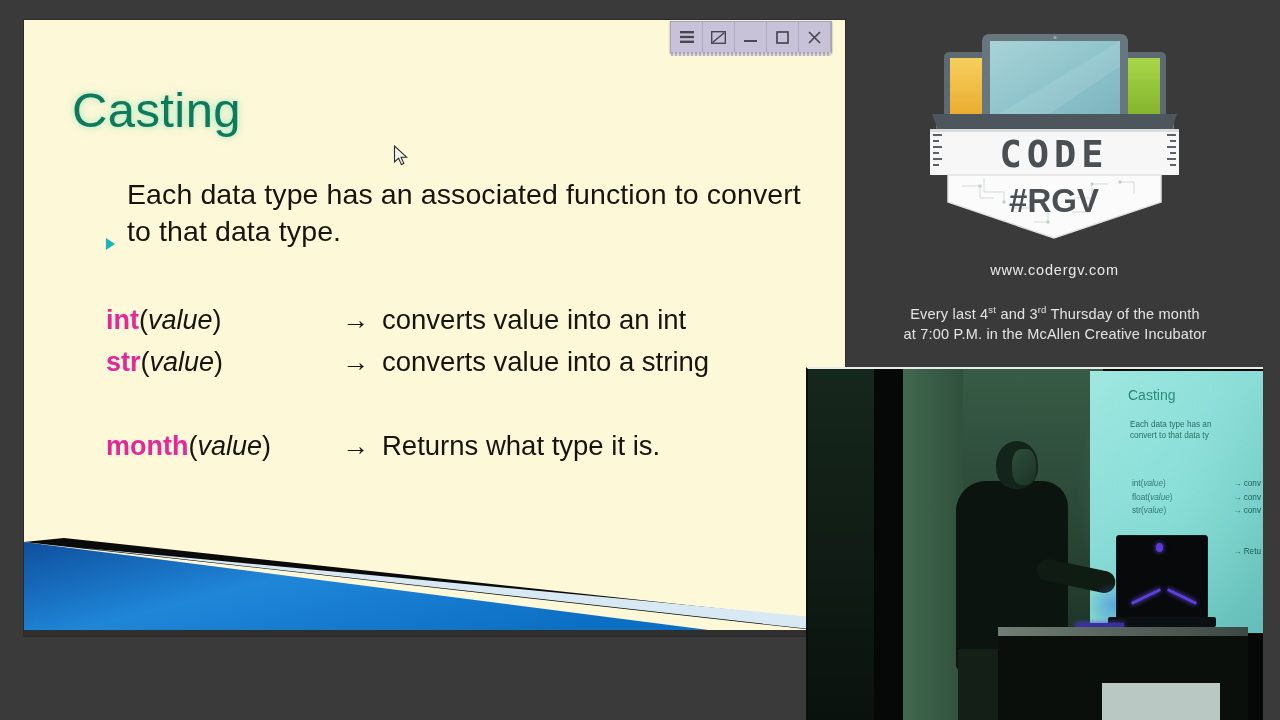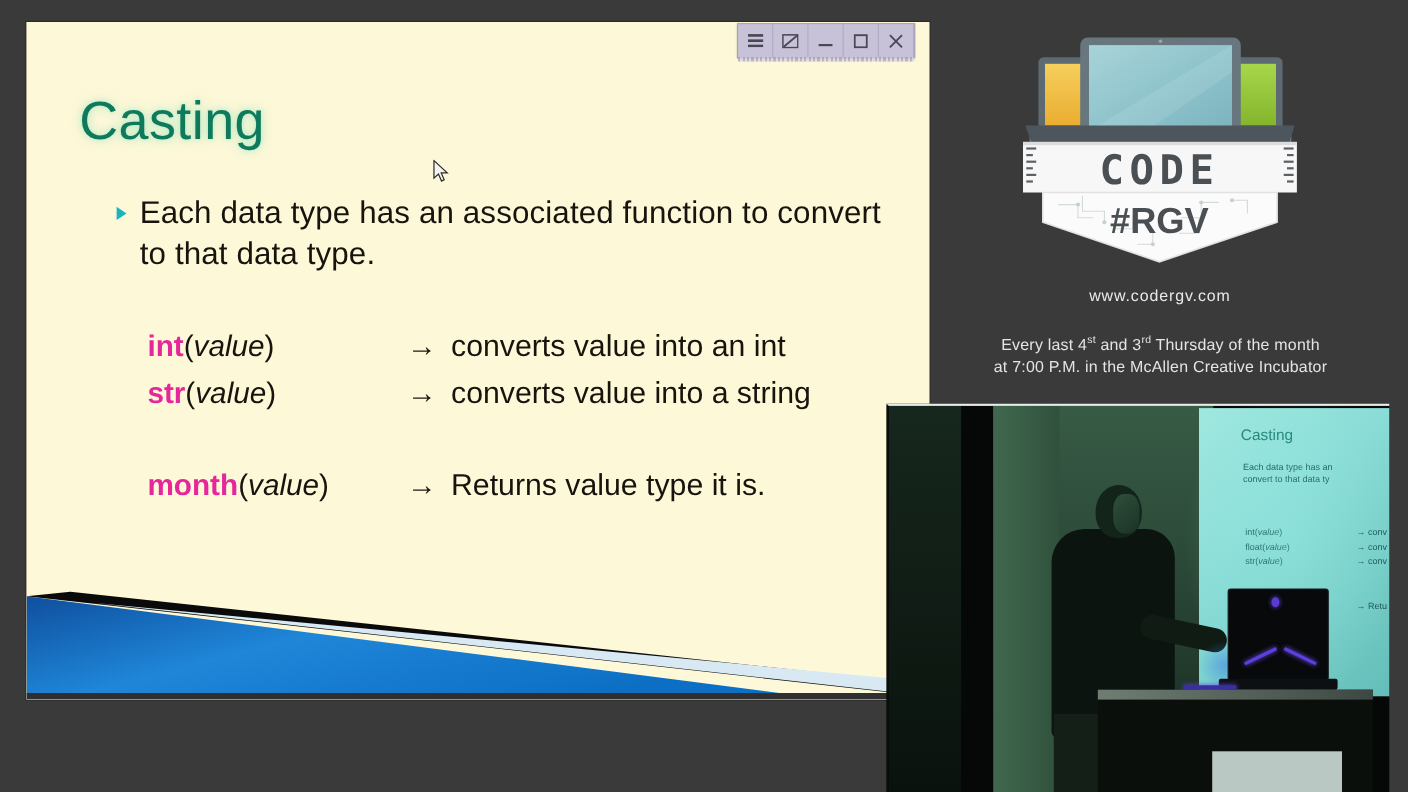--- a/index.html
+++ b/index.html
@@ -36,21 +36,21 @@
     color: #0e7a5b;
     letter-spacing: 0.4px;
     text-shadow: 0 0 10px rgba(110,220,180,0.55), 0 0 3px rgba(140,230,200,0.5);
   }
 
   #bullet-block {
     position: absolute;
     left: 82px; top: 156px;
     width: 700px;
   }
-  .bullet-row { display: flex; align-items: flex-start; }
+  .bullet-row { display: flex; align-items: flex-end; }
   .bullet-tri {
     width: 0; height: 0;
     border-left: 9px solid #19b3bd;
     border-top: 6.5px solid transparent;
     border-bottom: 6.5px solid transparent;
     margin-top: 12px; margin-right: 12px;
     flex: none;
   }
   .bullet-text {
     font-size: 28.5px;
@@ -60,23 +60,22 @@
   }
 
   
   #fn-table {
     position: absolute;
     left: 82px; top: 274px;
     width: 720px;
   }
   .fn-row {
     display: flex;
-    align-items: center;
+    align-items: flex-end;
     height: 42px;
-    margin-left: 28px;
   }
   .fn-row.spacer { height: 42px; }
   .fn-left {
     width: 236px;
     flex: none;
     font-size: 27px;
     color: #17140e;
     white-space: nowrap;
   }
   .fn-name {
@@ -310,21 +309,21 @@
 
       <div class="fn-row">
         <span class="fn-left"><span class="fn-name">str</span><span>(</span><span class="fn-arg">value</span><span>)</span></span>
         <span class="fn-right"><span class="fn-arrow">→</span><span>converts value into a string</span></span>
       </div>
 
       <div class="fn-row spacer"></div>
 
       <div class="fn-row">
         <span class="fn-left"><span class="fn-name">month</span><span>(</span><span class="fn-arg">value</span><span>)</span></span>
-        <span class="fn-right"><span class="fn-arrow">→</span><span>Returns value type it is.</span></span>
+        <span class="fn-right"><span class="fn-arrow">→</span><span>Returns what type it is.</span></span>
       </div>
     </div>
 
     <div id="deco">
       <svg viewBox="0 0 821 110" preserveAspectRatio="none" aria-hidden="true">
         <defs>
           <linearGradient id="blugrad" x1="0" y1="0" x2="1" y2="0.5">
             <stop offset="0" stop-color="#0f4f9e"></stop>
             <stop offset="0.45" stop-color="#1f86d8"></stop>
             <stop offset="1" stop-color="#0c6fc4"></stop>

